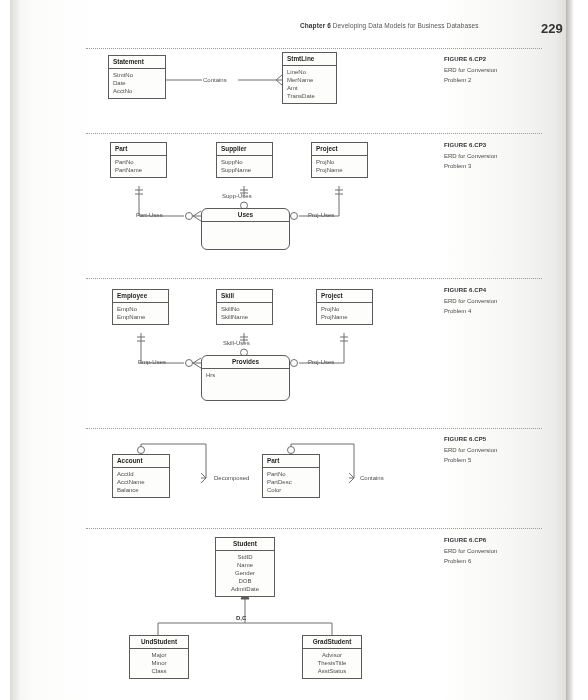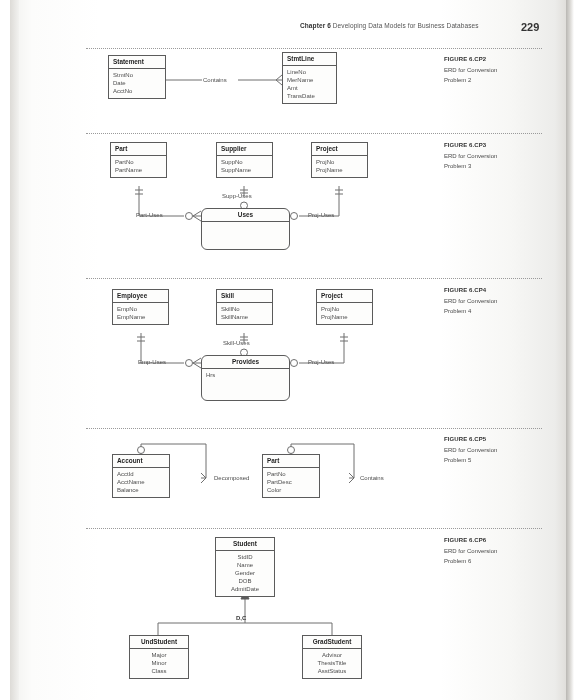--- a/index.html
+++ b/index.html
@@ -65,23 +65,23 @@
     letter-spacing: .1px;
     color: #555;
     white-space: nowrap;
   }
   #running-head .chap {
     font-weight: bold;
     color: #333;
   }
   #folio {
     position: absolute;
-    left: 521px;
+    left: 541px;
     top: 21px;
-    font-size: 11px;
+    font-size: 13px;
     font-weight: bold;
     color: #333;
   }
 
   
   .rule {
     position: absolute;
     left: 86px;
     width: 456px;
     height: 1px;

